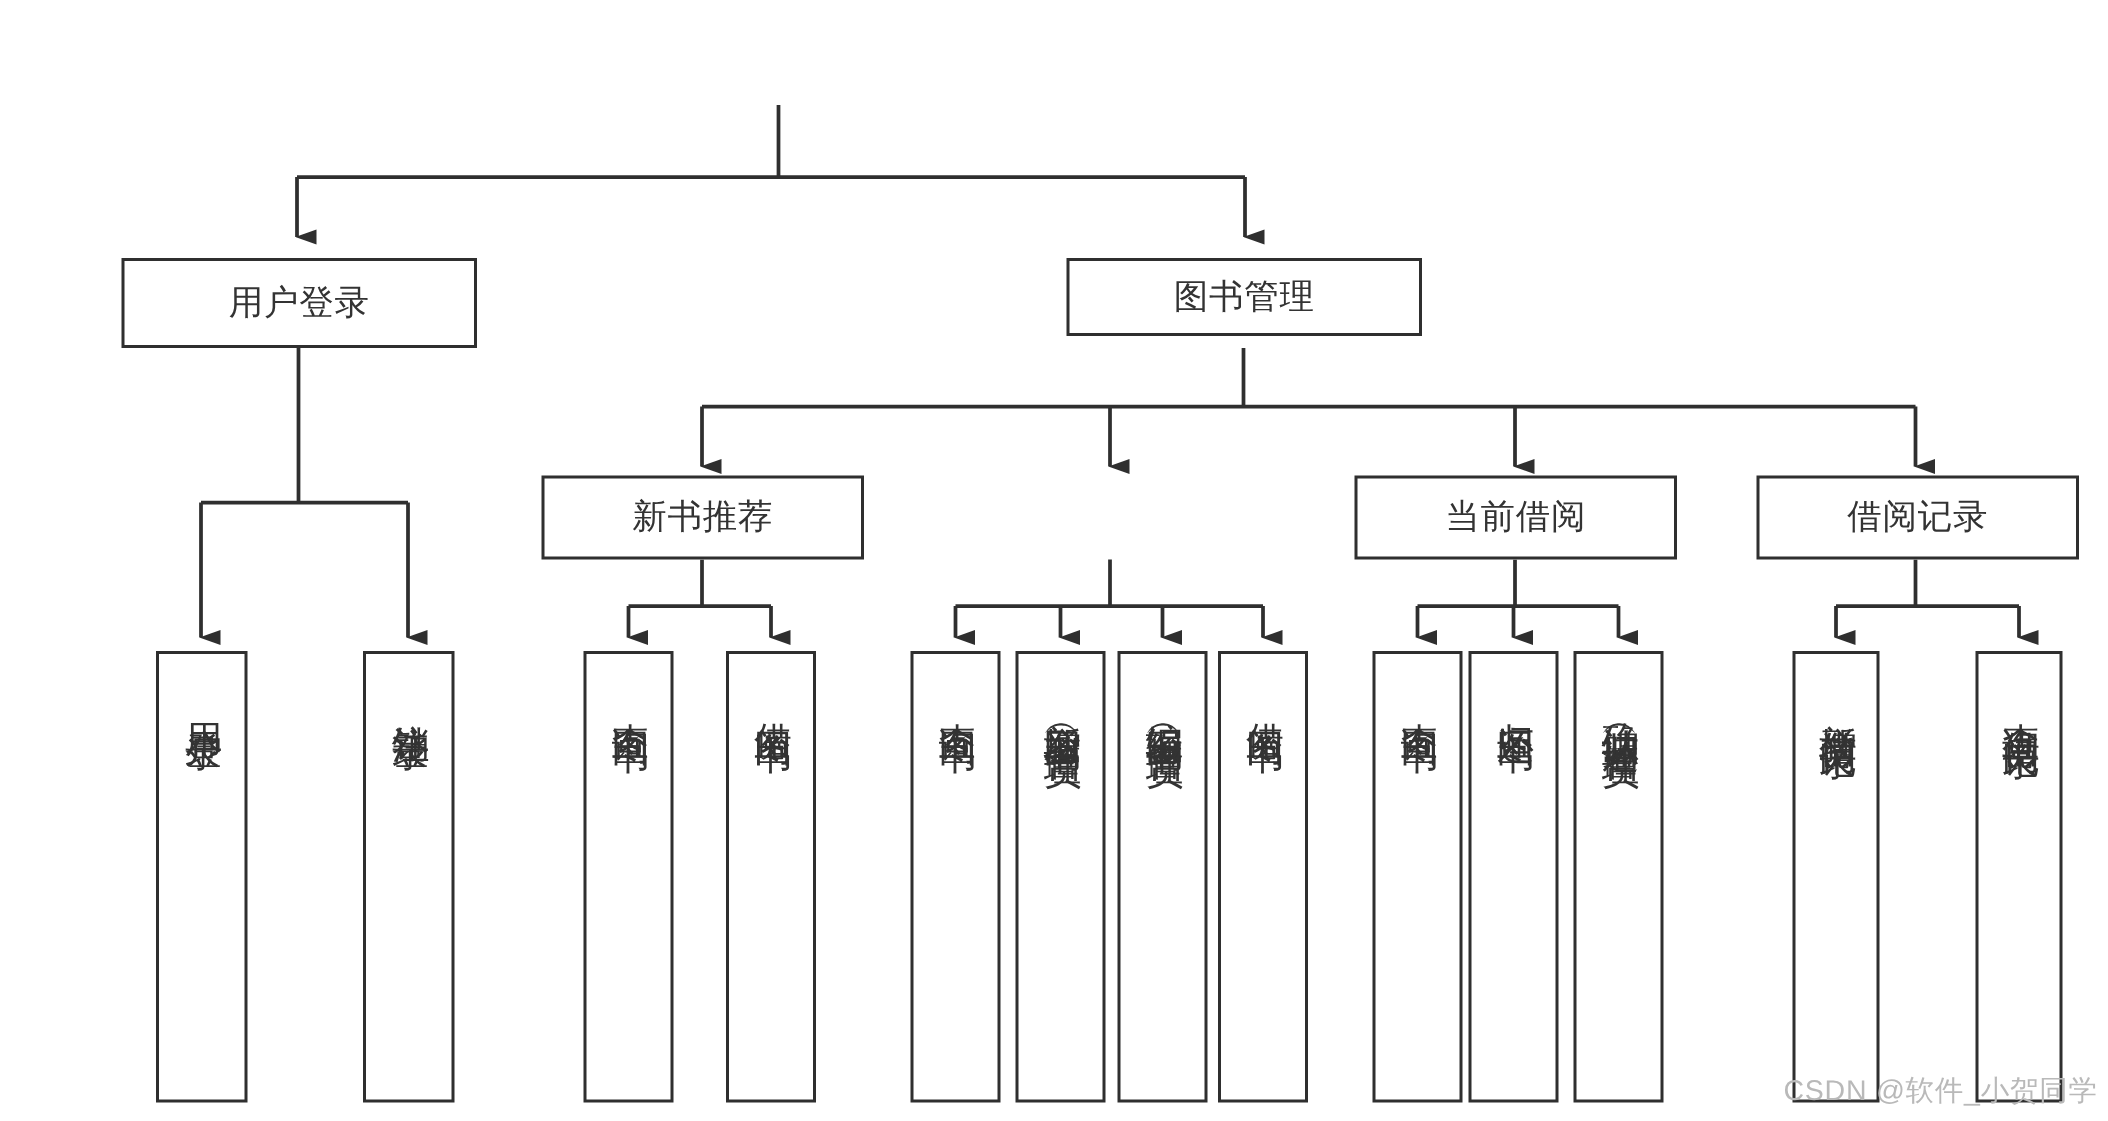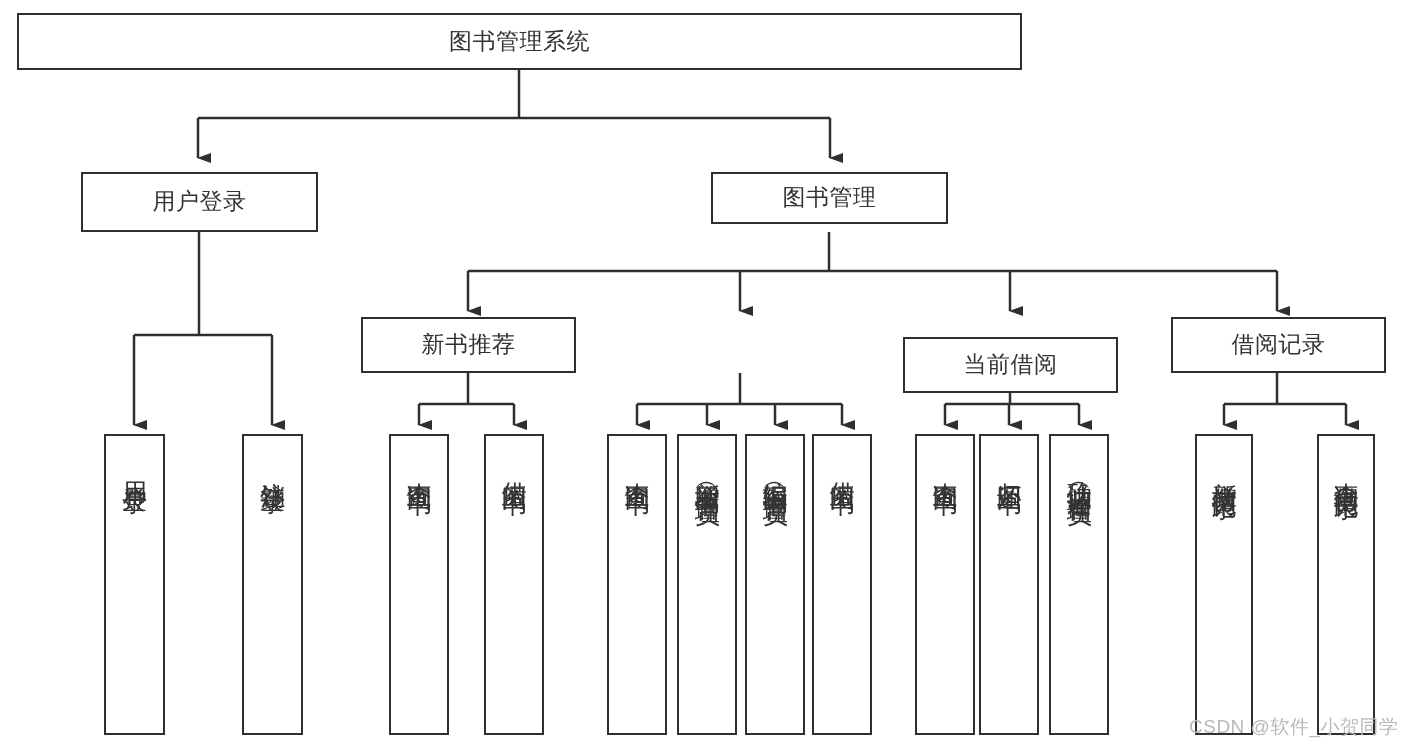--- a/index.html
+++ b/index.html
@@ -117,38 +117,35 @@
       <path d="M 1009 404 L 1009 425" marker-end="url(#arrow)"></path>
       <path d="M 1079 404 L 1079 425" marker-end="url(#arrow)"></path>
 
       <path d="M 1277 373 L 1277 404"></path>
       <path d="M 1224 404 L 1346 404"></path>
       <path d="M 1224 404 L 1224 425" marker-end="url(#arrow)"></path>
       <path d="M 1346 404 L 1346 425" marker-end="url(#arrow)"></path>
     </g>
   </svg>
 
-  <div class="node horiz" style="left:17px; top:13px; width:1005px; height:57px;">
-    <span class="label">图书管理系统</span>
-  </div>
 
   <div class="node horiz" style="left:81px; top:172px; width:237px; height:60px;">
     <span class="label">用户登录</span>
   </div>
 
   <div class="node horiz" style="left:711px; top:172px; width:237px; height:52px;">
     <span class="label">图书管理</span>
   </div>
 
   <div class="node horiz" style="left:361px; top:317px; width:215px; height:56px;">
     <span class="label">新书推荐</span>
   </div>
 
 
-  <div class="node horiz" style="left:903px; top:317px; width:215px; height:56px;margin-top:20px;">
+  <div class="node horiz" style="left:903px; top:317px; width:215px; height:56px;">
     <span class="label">当前借阅</span>
   </div>
 
   <div class="node horiz" style="left:1171px; top:317px; width:215px; height:56px;">
     <span class="label">借阅记录</span>
   </div>
 
   <div class="node vert" style="left:104px; top:434px; width:61px; height:301px;">
     <span class="label">用户登录</span>
   </div>

